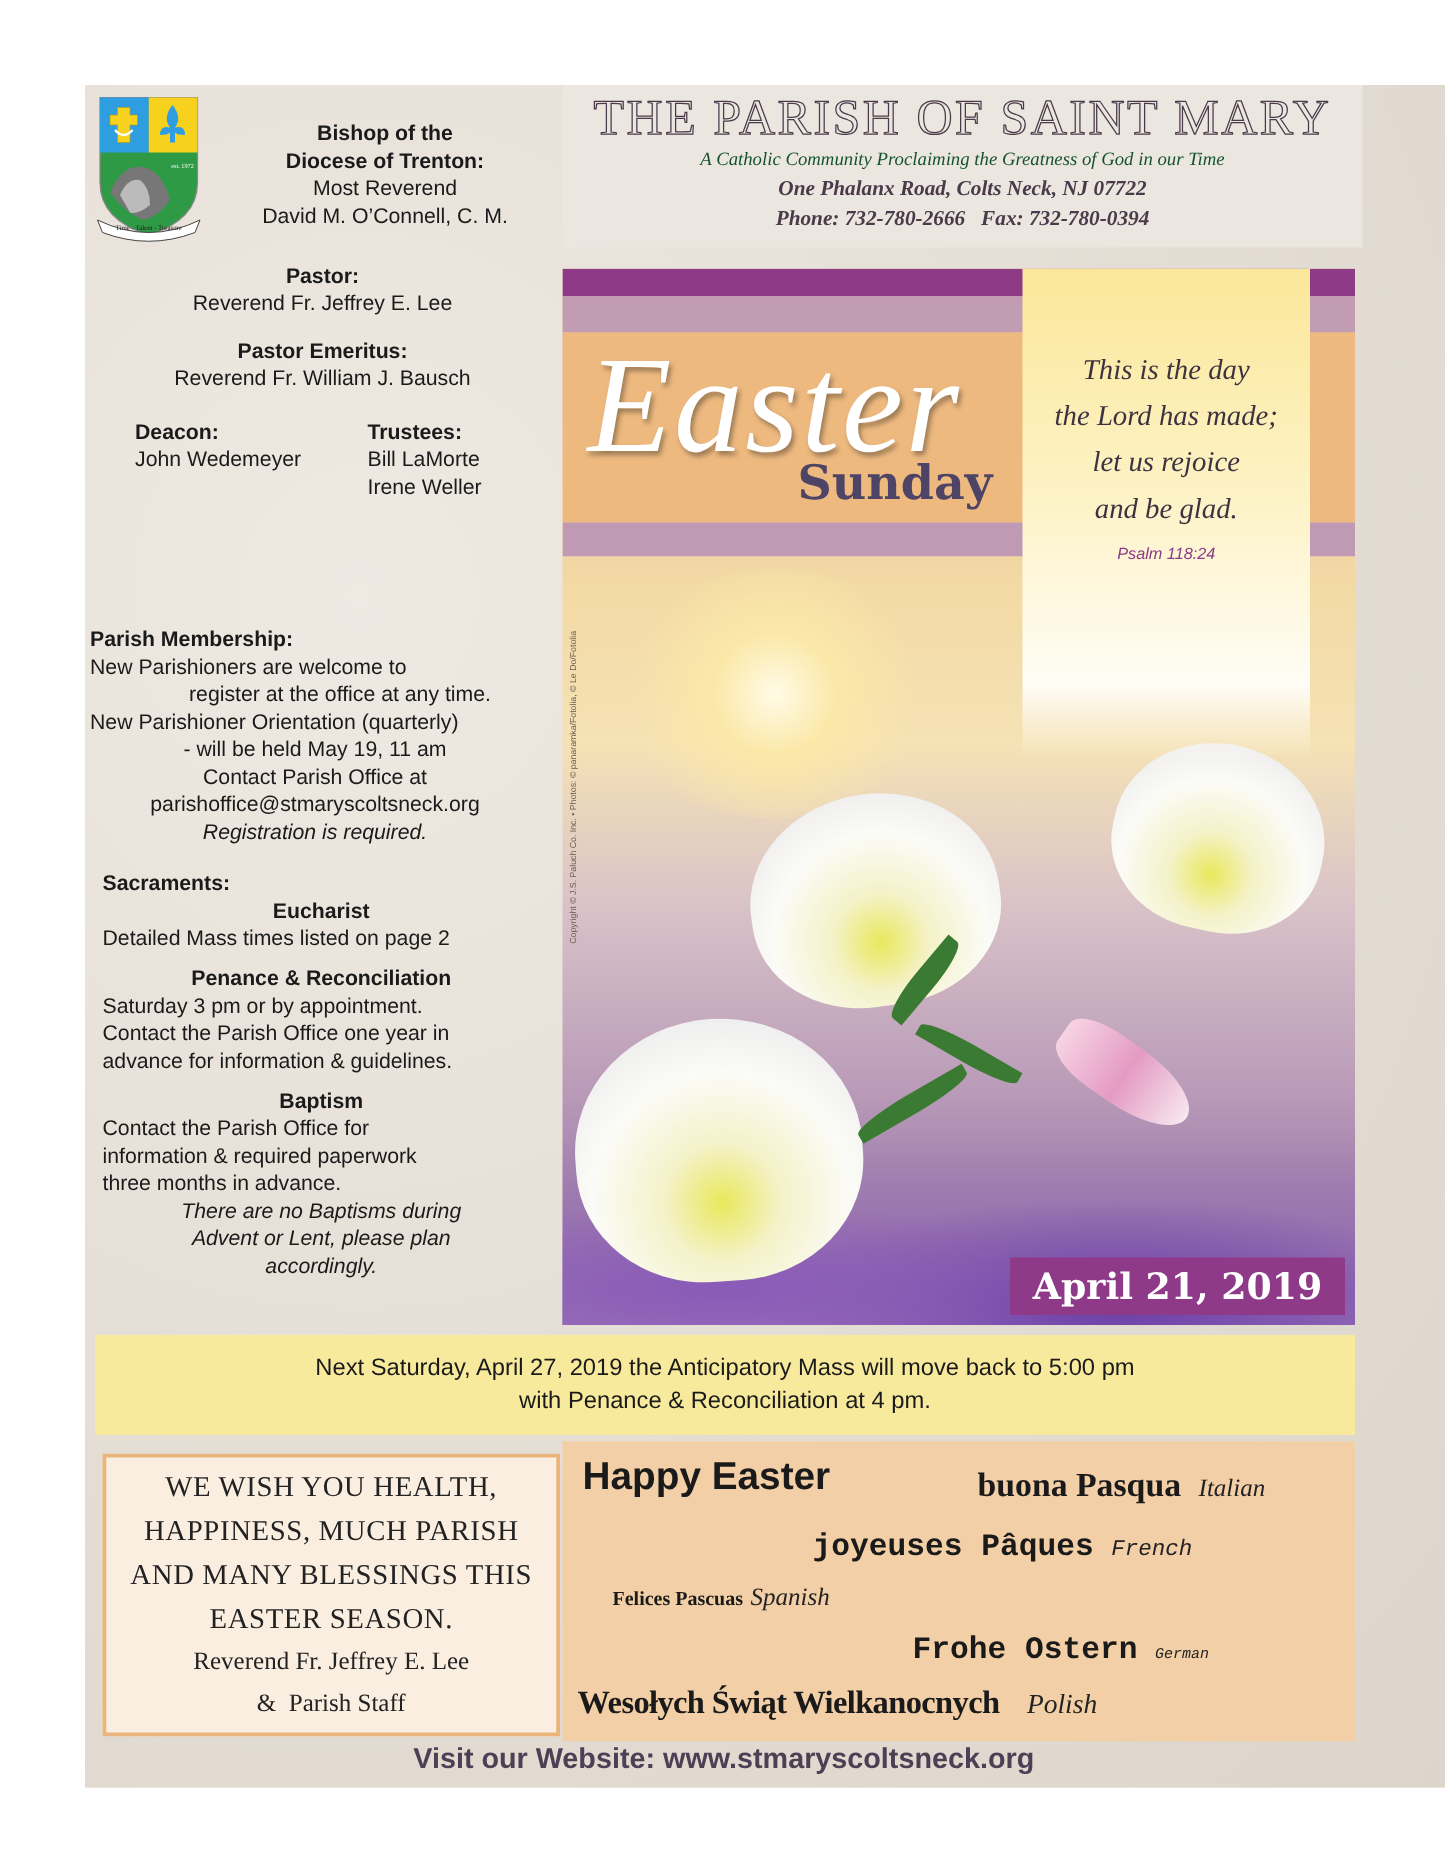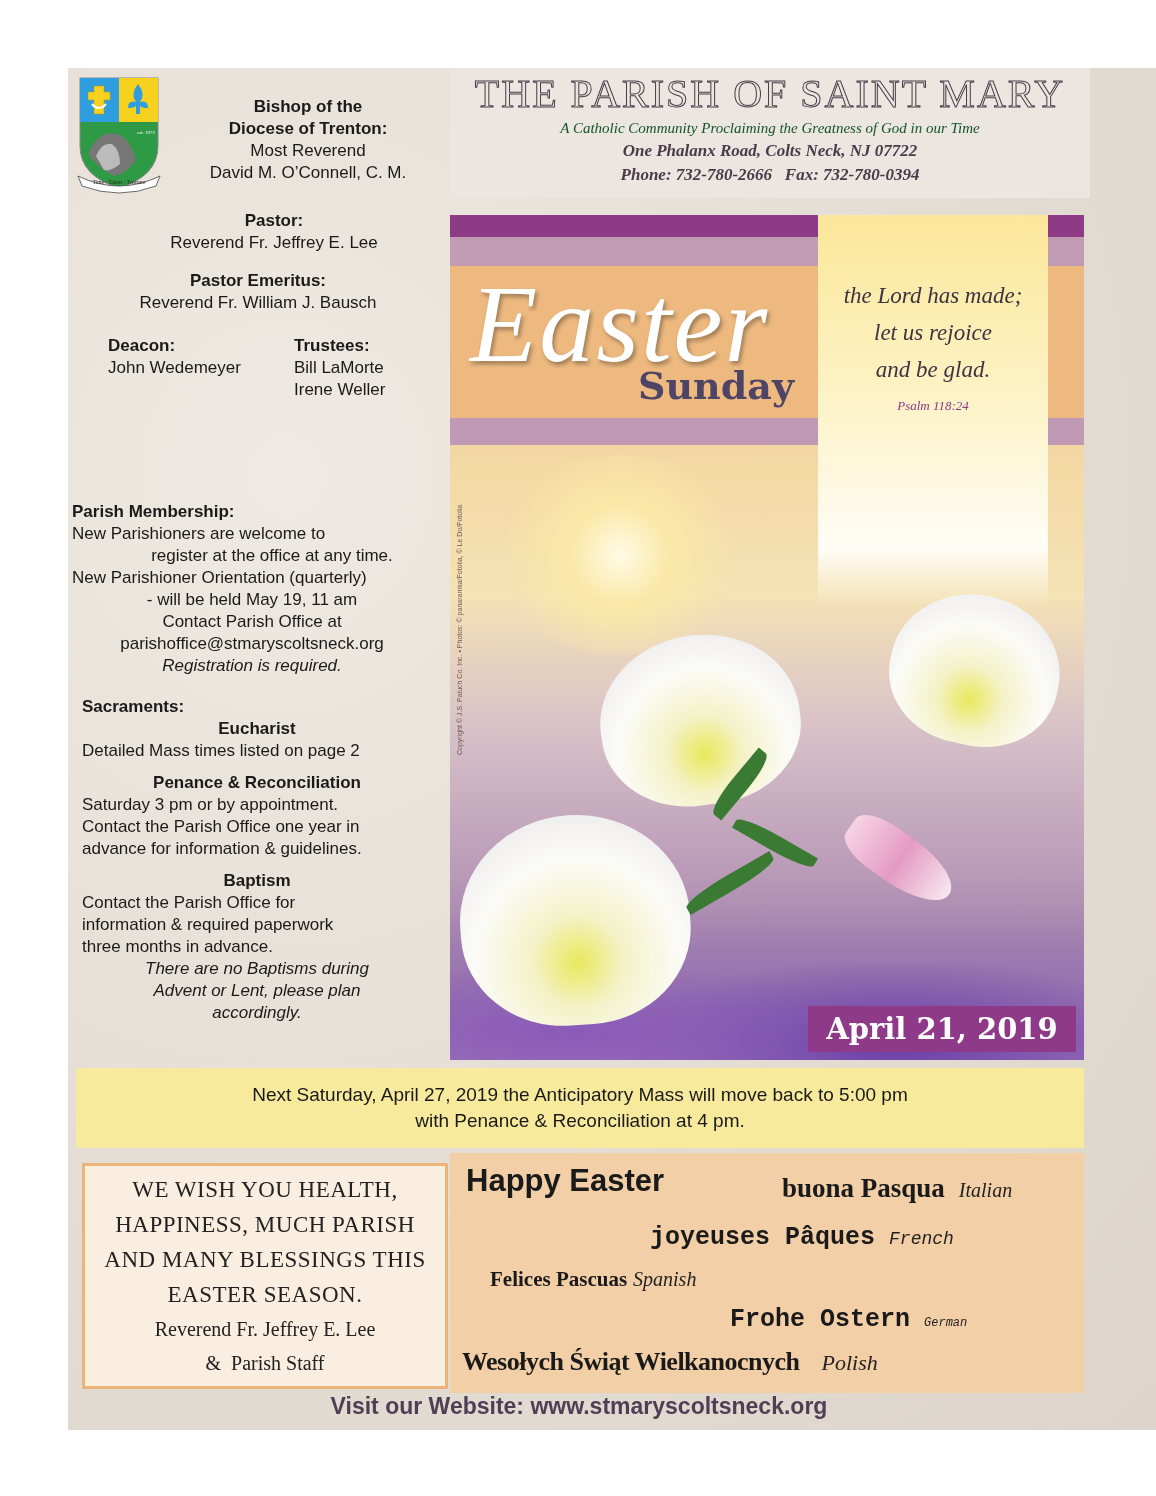--- a/index.html
+++ b/index.html
@@ -27,21 +27,21 @@
   .band-mauve1{position:absolute;left:0;top:22px;width:100%;height:29px;background:#c29cb2;}
   .band-orange{position:absolute;left:0;top:51px;width:100%;height:152px;background:#edb97f;}
   .band-mauve2{position:absolute;left:0;top:203px;width:100%;height:27px;background:#c09ab4;}
   .easter-script{position:absolute;left:20px;top:46px;font-family:"Liberation Serif",serif;font-style:italic;
     font-size:110px;color:#fff;text-shadow:2px 3px 4px rgba(0,0,0,.35);letter-spacing:2px;}
   .sunday{position:absolute;left:188px;top:148px;font-family:"DejaVu Serif",serif;font-weight:bold;font-size:38px;color:#4e4466;}
   .verse{position:absolute;left:368px;top:0;width:230px;height:392px;
     background:linear-gradient(180deg,#fbe79a 0%,#fdf2c4 45%,#fffdf6 85%,rgba(255,255,255,.0) 100%);text-align:center;}
   .verse-line{font-family:"Liberation Serif",serif;font-style:italic;font-size:23px;line-height:37px;color:#3d3340;}
   .verse-text{margin-top:62px;}
-  .psalm{font-family:Liberation Serif, serif;font-style:italic;font-size:13px;color:#8a3a86;margin-top:10px;}
+  .psalm{font-family:Liberation Sans, sans-serif;font-style:italic;font-size:13px;color:#8a3a86;margin-top:10px;}
   .sun{position:absolute;left:40px;top:240px;width:260px;height:200px;border-radius:50%;
     background:radial-gradient(circle,#fffbe6 0%,#fbe8a8 30%,rgba(245,210,150,0) 70%);}
   .copyright{position:absolute;left:6px;top:280px;transform-origin:left top;transform:rotate(-90deg) translate(-260px,0);
     font-size:7px;color:#6b5a50;white-space:nowrap;}
   .lily{position:absolute;border-radius:50% 50% 45% 45%;background:radial-gradient(circle at 50% 70%,#e9e85c 0%,#f4f2c8 25%,#fbfbf7 55%,#e6e4e8 100%);}
   .crocus-field{position:absolute;left:0;bottom:0;width:100%;height:150px;
     background:radial-gradient(ellipse at 20% 80%,#8a5ab8 0%,rgba(138,90,184,0) 40%),
                radial-gradient(ellipse at 70% 90%,#6b3fa8 0%,rgba(107,63,168,0) 45%),
                linear-gradient(180deg,rgba(180,150,200,0) 0%,#9a72b8 100%);}
   .leaf{position:absolute;background:#3a7a32;border-radius:50% 0;}
@@ -82,21 +82,21 @@
       <text x="43" y="108" font-size="5.5" fill="#222" text-anchor="middle" font-family="Liberation Serif, serif">Time - Talent - Treasure</text>
     </svg>
 
     <div class="bishop">
       <div class="b">Bishop of the</div>
       <div class="b">Diocese of Trenton:</div>
       <div>Most Reverend</div>
       <div>David M. O’Connell, C. M.</div>
     </div>
 
-    <div class="blk" style="left:56px;top:142px;width:300px;">
+    <div class="blk" style="left:40px;top:142px;width:300px;">
       <div class="b">Pastor:</div>
       <div>Reverend Fr. Jeffrey E. Lee</div>
     </div>
 
     <div class="blk" style="left:20px;top:202px;width:340px;">
       <div class="b">Pastor Emeritus:</div>
       <div>Reverend Fr. William J. Bausch</div>
     </div>
 
     <div class="blk lft" style="left:40px;top:267px;width:170px;">
@@ -160,20 +160,21 @@
     <div class="band-purple"></div>
     <div class="band-mauve1"></div>
     <div class="band-orange"></div>
     <div class="band-mauve2"></div>
 
     <div class="easter-script">Easter</div>
     <div class="sunday">Sunday</div>
 
     <div class="verse">
       <div class="verse-text">
+        <div class="verse-line">This is the day</div>
         <div class="verse-line">the Lord has made;</div>
         <div class="verse-line">let us rejoice</div>
         <div class="verse-line">and be glad.</div>
       </div>
       <div class="psalm">Psalm 118:24</div>
     </div>
 
     <div class="copyright">Copyright © J.S. Paluch Co. Inc. • Photos: © panaramka/Fotolia, © Le Do/Fotolia</div>
 
     <div class="date-box">April 21, 2019</div>
@@ -200,21 +201,21 @@
 
     <div class="g" style="left:332px;top:20px;">
       <span style="font-family:'Liberation Serif',serif;font-weight:bold;font-size:27px;">buona Pasqua</span><span class="gl">Italian</span>
     </div>
 
     <div class="g" style="left:200px;top:70px;">
       <span style="font-family:'Liberation Mono',monospace;font-weight:bold;font-size:25px;">joyeuses Pâques</span><span class="gl" style="font-family:'Liberation Mono',monospace;font-size:18px;">French</span>
     </div>
 
     <div class="g" style="left:40px;top:114px;">
-      <span style="font-family:'Liberation Serif',serif;font-weight:bold;font-size:21px;">Felices Pascuas</span><span class="gl" style="margin-left:6px;">Spanish</span>
+      <span style="font-family:'Liberation Serif',serif;font-weight:bold;font-size:16px;">Felices Pascuas</span><span class="gl" style="margin-left:6px;">Spanish</span>
     </div>
 
     <div class="g" style="left:280px;top:152px;">
       <span style="font-family:'Liberation Mono',monospace;font-weight:bold;font-size:25px;">Frohe Ostern</span><span class="gl" style="font-family:'Liberation Mono',monospace;font-size:12px;">German</span>
     </div>
 
     <div class="g" style="left:12px;top:194px;">
       <span style="font-family:'Liberation Serif',serif;font-weight:bold;font-size:26px;letter-spacing:-.5px;">Wesołych Świąt Wielkanocnych</span><span class="gl" style="margin-left:22px;font-size:22px;">Polish</span>
     </div>
   </div>

